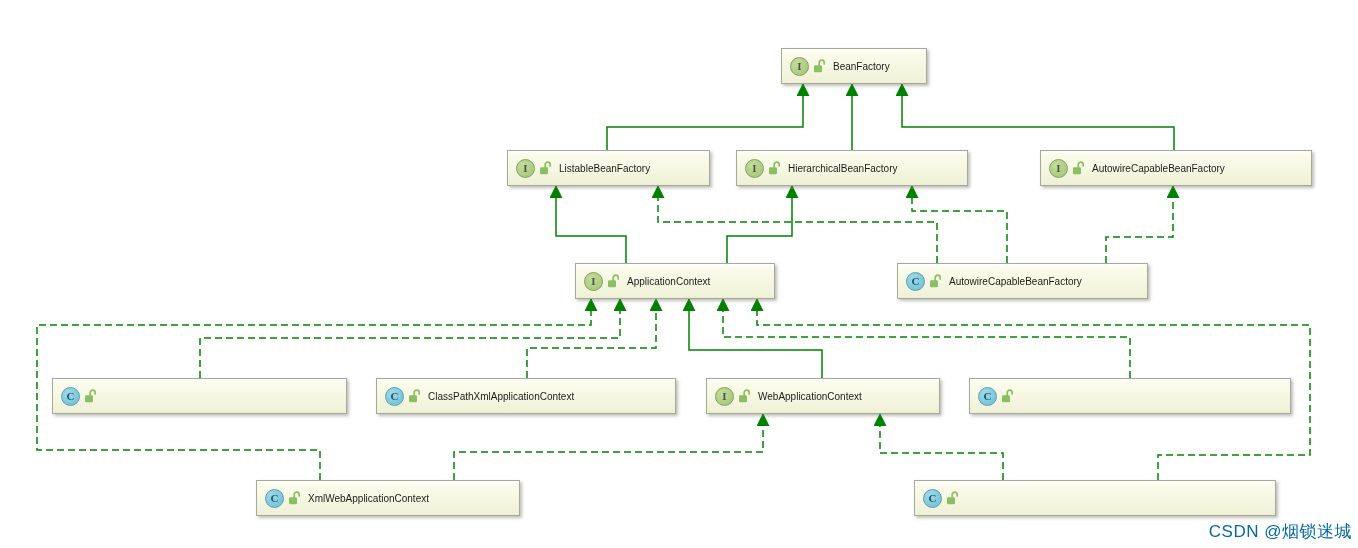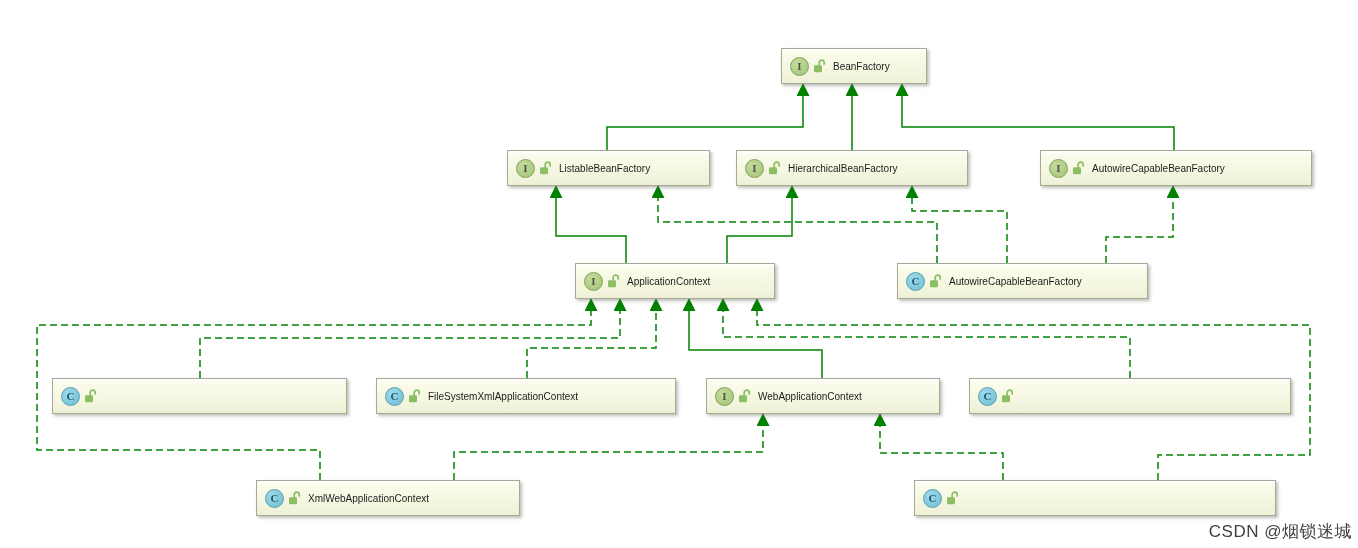--- a/index.html
+++ b/index.html
@@ -137,21 +137,21 @@
           <path d="M6.2 6.2 V3.6 a2.5 2.5 0 0 1 5 0 V5" fill="none" stroke="#8cbf63" stroke-width="1.7" stroke-linecap="round"></path>
           <rect x="1" y="6.2" width="8" height="7" rx="1.2" fill="#8cbf63"></rect>
         </svg>
       </div>
       <div class="node" style="left: 376px; top: 378px; width: 300px; height: 36px;">
         <span class="badge cls">C</span>
         <svg class="lock" width="13" height="14" viewBox="0 0 13 14">
           <path d="M6.2 6.2 V3.6 a2.5 2.5 0 0 1 5 0 V5" fill="none" stroke="#8cbf63" stroke-width="1.7" stroke-linecap="round"></path>
           <rect x="1" y="6.2" width="8" height="7" rx="1.2" fill="#8cbf63"></rect>
         </svg>
-        <span class="label">FileSystemXmlApplicationContext</span>
+        <span class="label">ClassPathXmlApplicationContext</span>
       </div>
       <div class="node" style="left: 706px; top: 378px; width: 234px; height: 36px;">
         <span class="badge iface">I</span>
         <svg class="lock" width="13" height="14" viewBox="0 0 13 14">
           <path d="M6.2 6.2 V3.6 a2.5 2.5 0 0 1 5 0 V5" fill="none" stroke="#8cbf63" stroke-width="1.7" stroke-linecap="round"></path>
           <rect x="1" y="6.2" width="8" height="7" rx="1.2" fill="#8cbf63"></rect>
         </svg>
         <span class="label">WebApplicationContext</span>
       </div>
       <div class="node" style="left: 969px; top: 378px; width: 322px; height: 36px;">
@@ -170,14 +170,14 @@
         <span class="label">XmlWebApplicationContext</span>
       </div>
       <div class="node" style="left: 914px; top: 480px; width: 362px; height: 36px;">
         <span class="badge cls">C</span>
         <svg class="lock" width="13" height="14" viewBox="0 0 13 14">
           <path d="M6.2 6.2 V3.6 a2.5 2.5 0 0 1 5 0 V5" fill="none" stroke="#8cbf63" stroke-width="1.7" stroke-linecap="round"></path>
           <rect x="1" y="6.2" width="8" height="7" rx="1.2" fill="#8cbf63"></rect>
         </svg>
       </div>
     </div>
-  <div id="watermark" title="CSDN @烟锁迷城" style="color: #404040;">CSDN @烟锁迷城</div>
+  <div id="watermark" title="CSDN @烟锁迷城" style="color: #0369a1;">CSDN @烟锁迷城</div>
 </div>
 
 </body></html>

